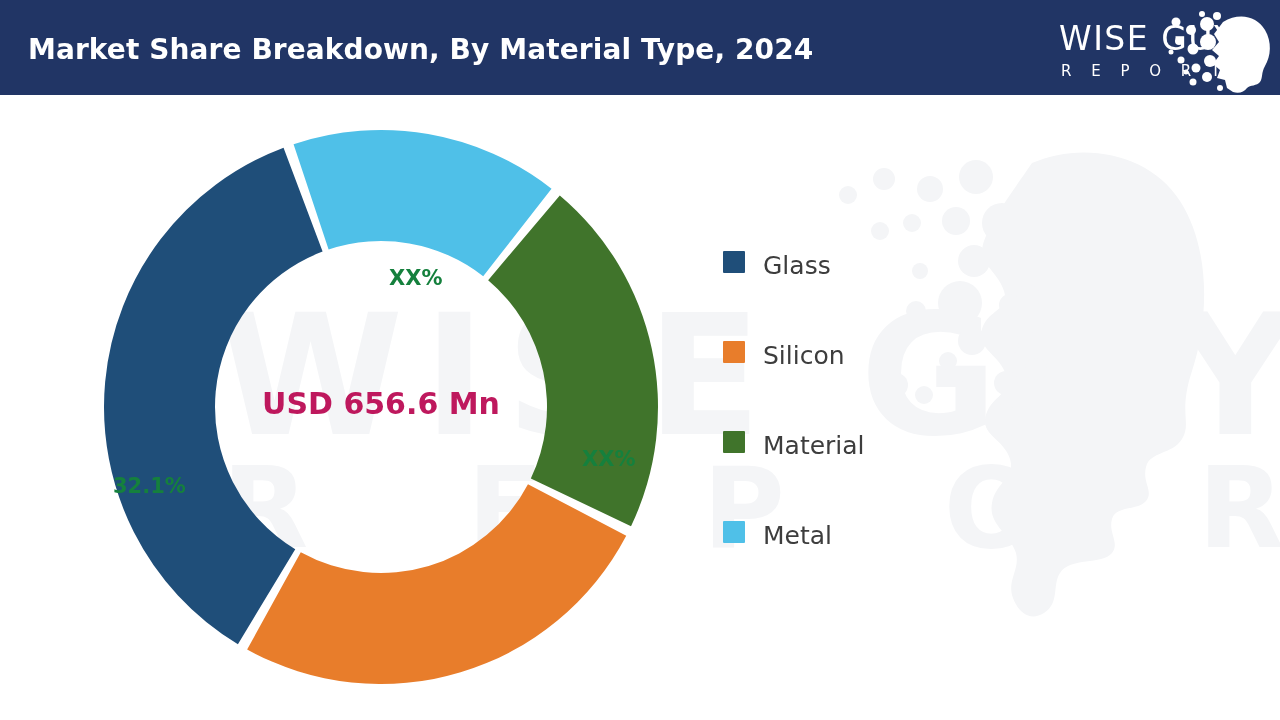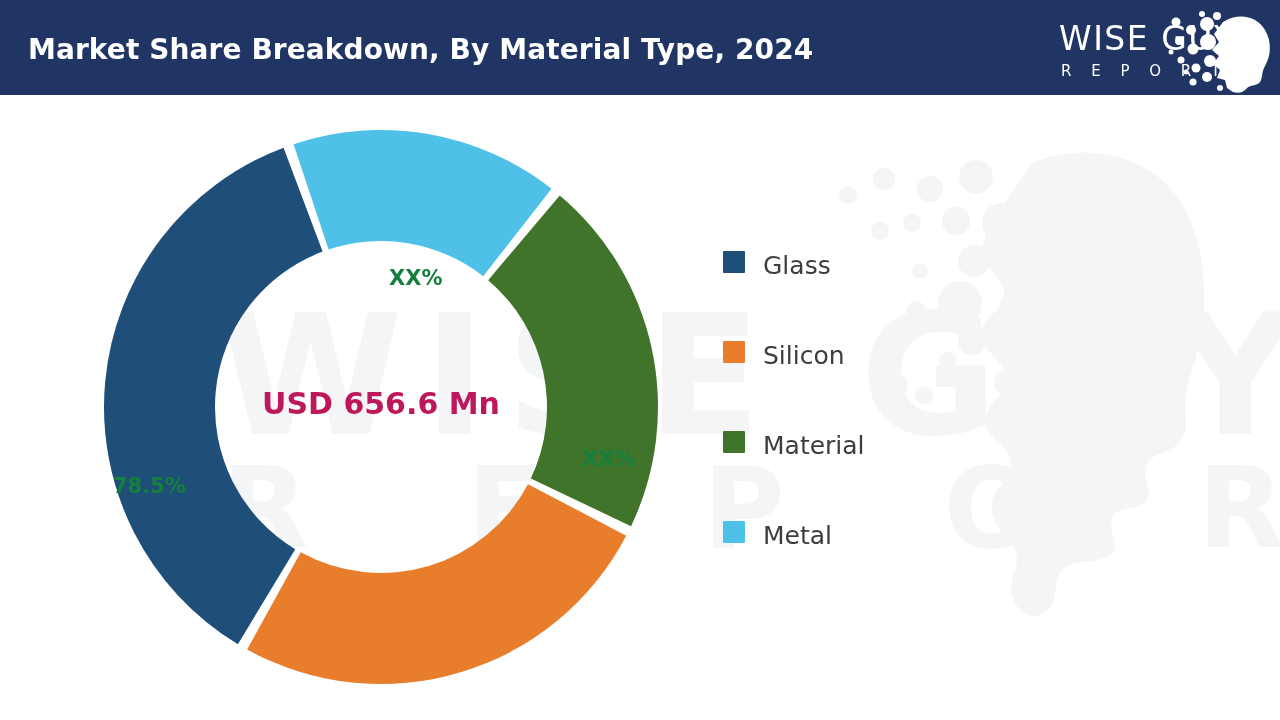--- a/index.html
+++ b/index.html
@@ -176,21 +176,21 @@
             <path d="M 137.9202679039402 518.185982434291 A 277 277 0 0 1 183.53986339189737 21.711508600304512 L 222.59428636481937 125.61411706733048 A 166 166 0 0 0 195.25546740813746 423.1403360436545 Z" fill="#1f4e79"></path>
             <path d="M 193.56521676565268 18.161344774474458 A 277 277 0 0 1 451.5382286652074 62.721021250938065 L 383.1998049040593 150.19021490128418 A 166 166 0 0 0 228.60225986678103 123.48658206701356 Z" fill="#4fc0e8"></path>
             <path d="M 459.7917794995343 69.42850006820413 A 277 277 0 0 1 531.0161237649114 400.25157381589776 L 430.8291572020769 352.464842070177 A 166 166 0 0 0 388.14597616217577 154.2098592466494 Z" fill="#40742b"></path>
             <path d="M 526.2540343339732 409.76124666571957 A 277 277 0 0 1 147.13077983836433 523.5036739790049 L 200.7751243796696 426.327111482003 A 166 166 0 0 0 427.9753418752331 358.1637795902868 Z" fill="#e87d2b"></path>
           </g>
       </svg>
     </div>
 
     <div class="center-label">USD 656.6 Mn</div>
 
-    <div class="slice-label" id="lbl0" style="left: 113px; top: 371px;">78.5%</div>
+    <div class="slice-label" id="lbl0" style="left: 113px; top: 371px;">32.1%</div>
     <div class="slice-label" id="lbl1" style="left: 389px; top: 163px;">XX%</div>
     <div class="slice-label" id="lbl2" style="left: 582px; top: 344px;">XX%</div>
 
     <div class="legend">
       <div class="legend-row">
         <span class="legend-swatch" id="sw0" style="background: rgb(31, 78, 121);"></span>
         <span class="legend-text">Glass</span>
       </div>
       <div class="legend-row">
         <span class="legend-swatch" id="sw1" style="background: rgb(232, 125, 43);"></span>

